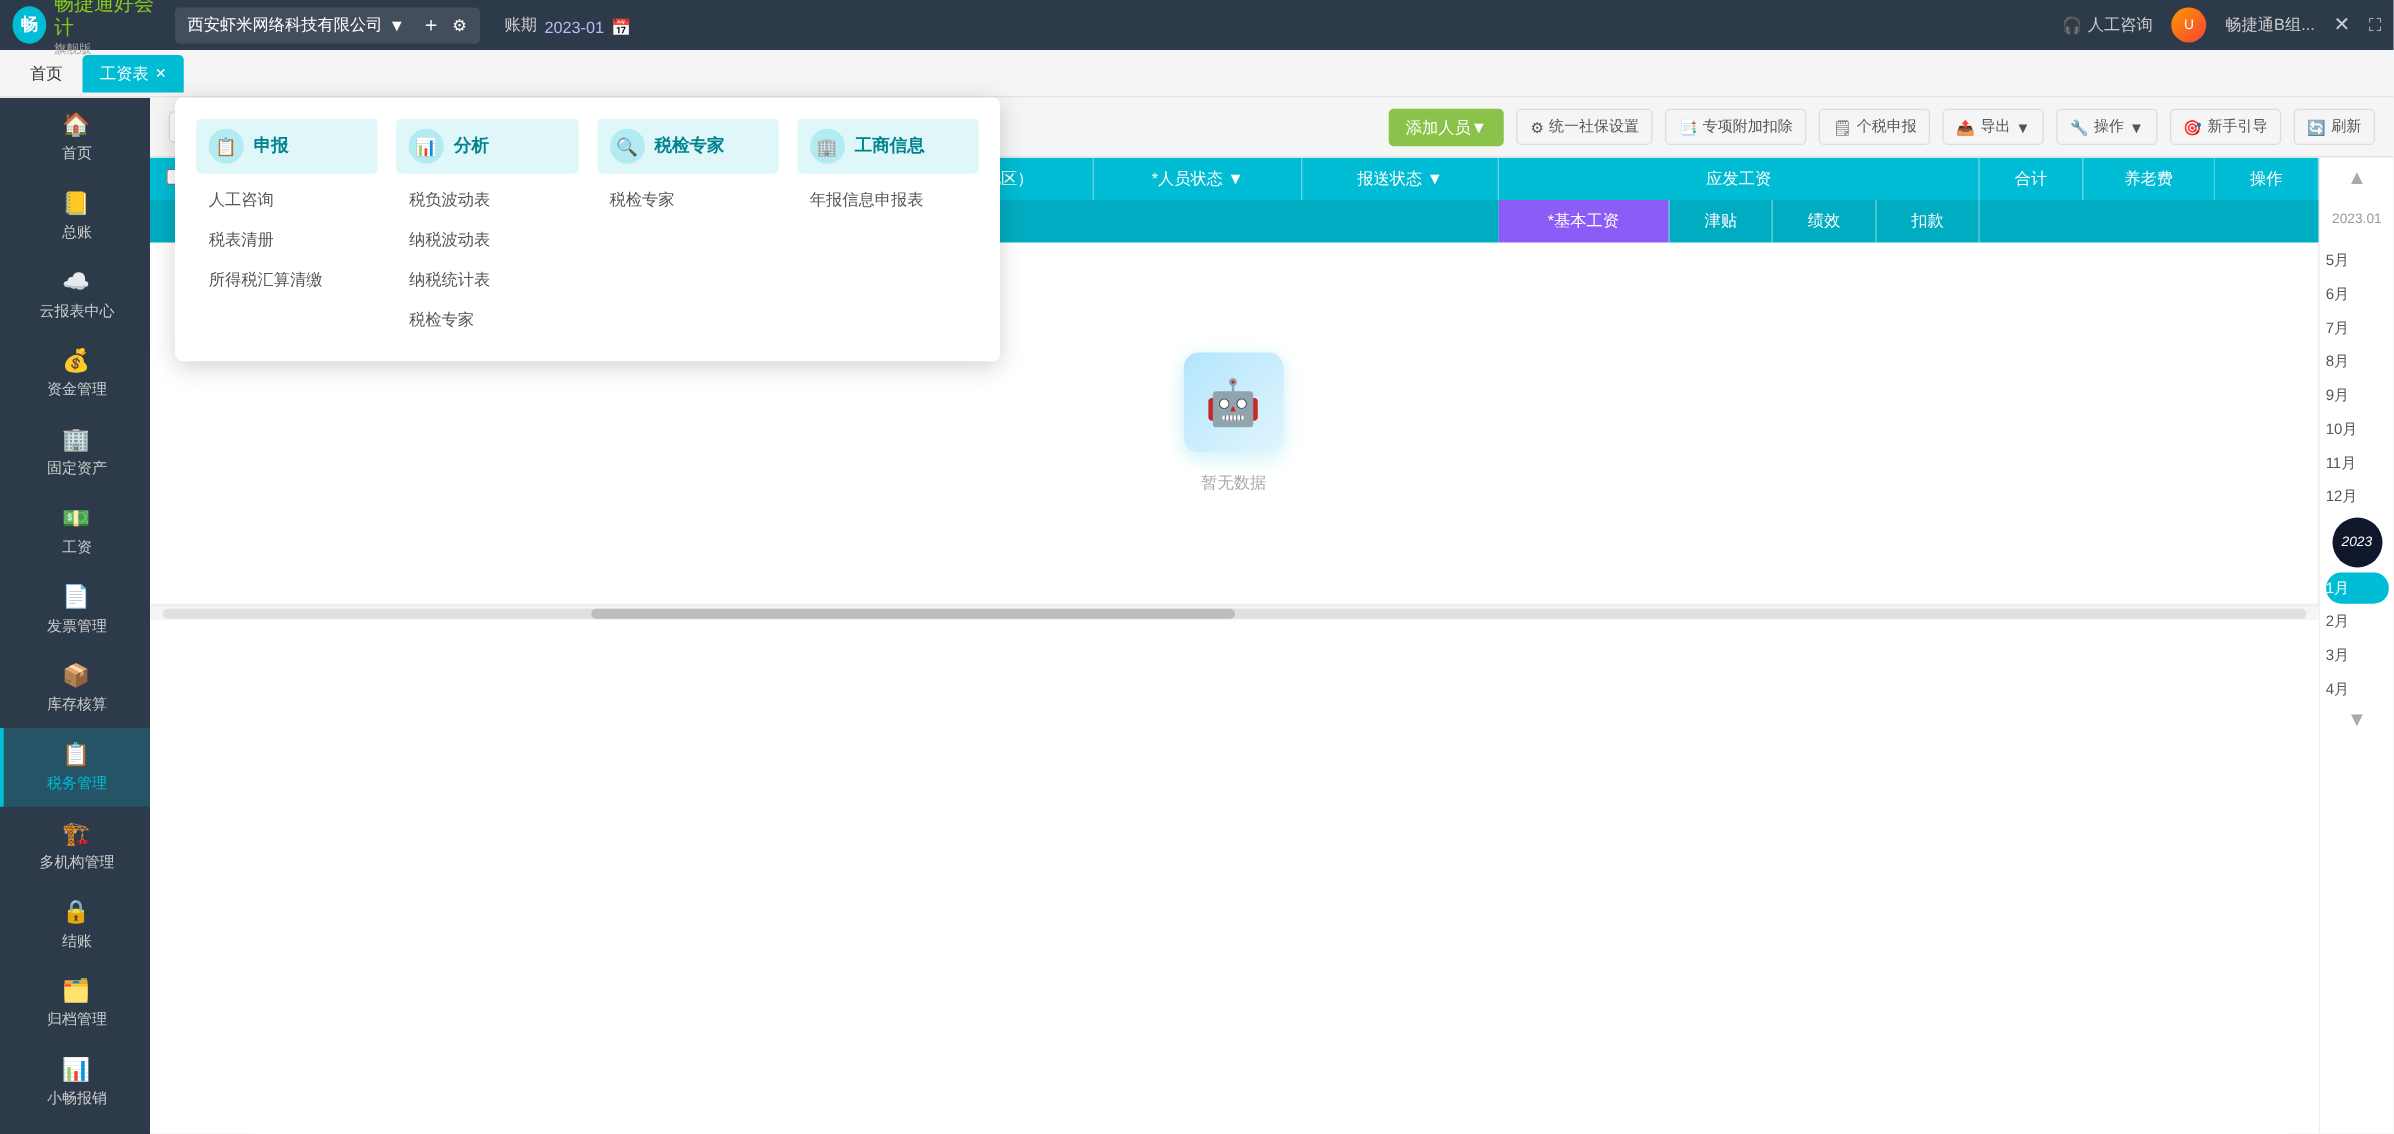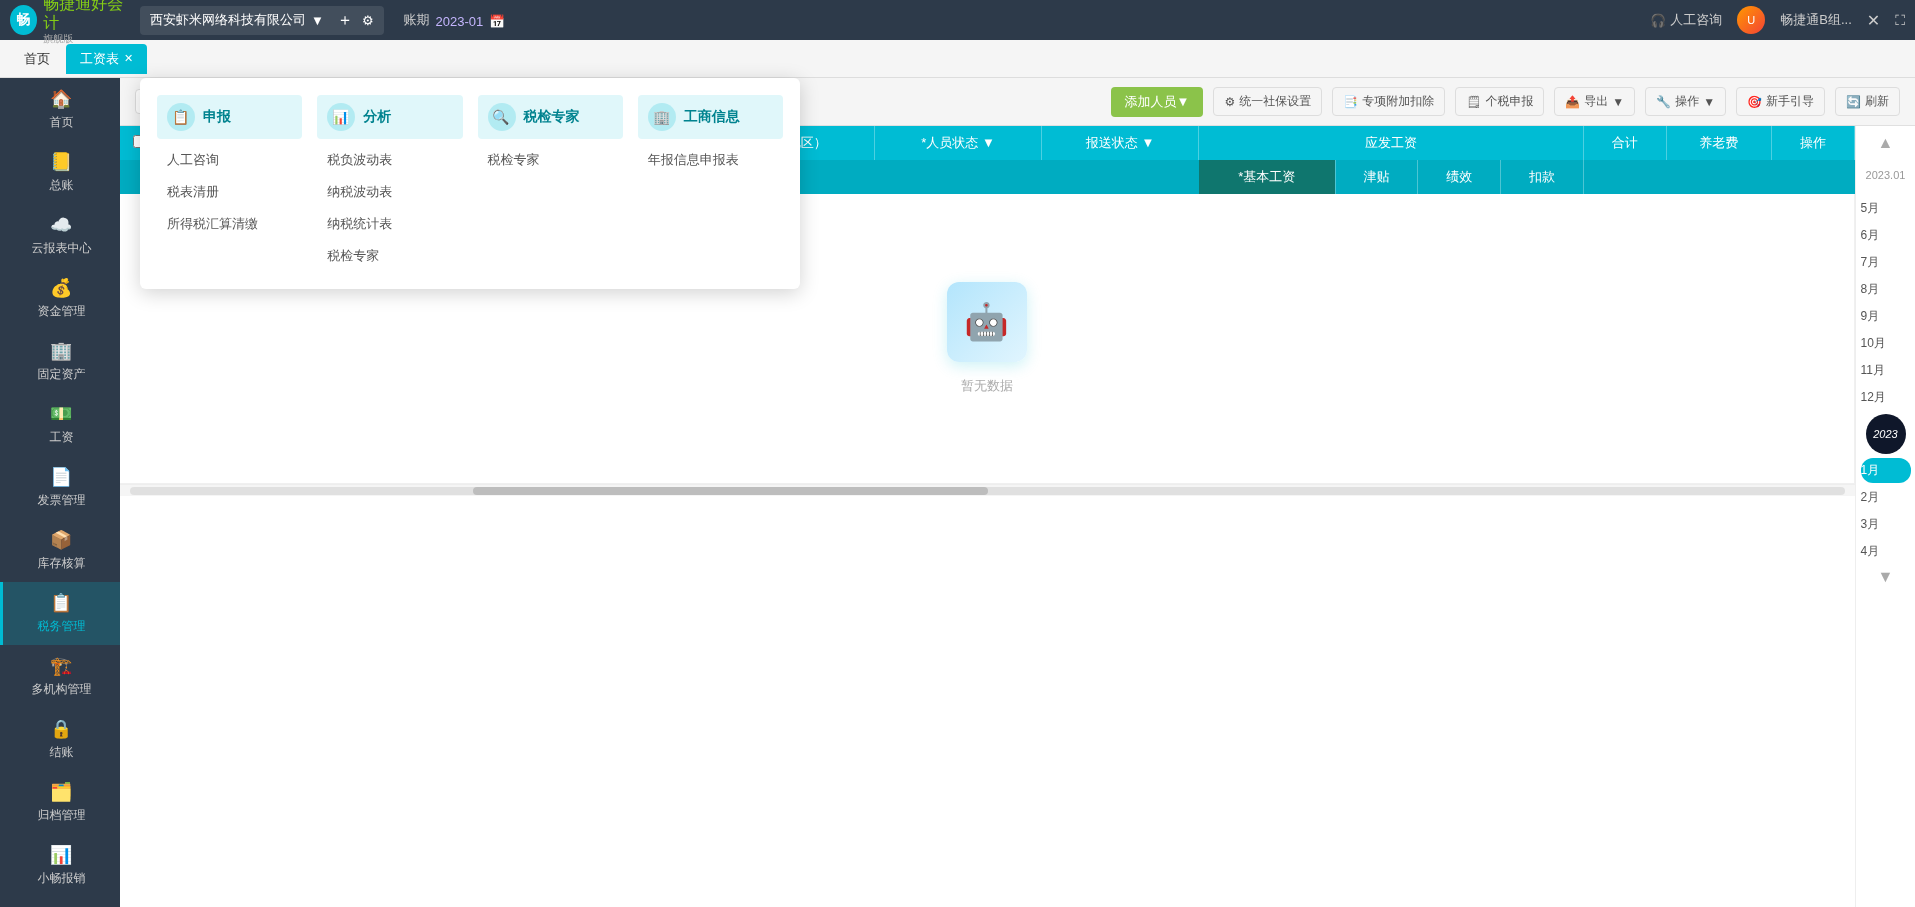--- a/index.html
+++ b/index.html
@@ -487,21 +487,21 @@
               <th>国籍（地区）</th>
               <th>*人员状态 ▼</th>
               <th>报送状态 ▼</th>
               <th colspan="4">应发工资</th>
               <th>合计</th>
               <th>养老费</th>
               <th>操作</th>
             </tr>
             <tr>
               <th colspan="9" style="background:#00acc1; border:none;"></th>
-              <th style="background:#0f766e;">*基本工资</th>
+              <th style="background:#8b5cf6;">*基本工资</th>
               <th style="background:#00acc1;">津贴</th>
               <th style="background:#00acc1;">绩效</th>
               <th style="background:#00acc1;">扣款</th>
               <th colspan="3" style="background:#00acc1; border:none;"></th>
             </tr>
           </thead>
           <tbody>
             <tr>
               <td colspan="16">
                 <div class="empty-state">

